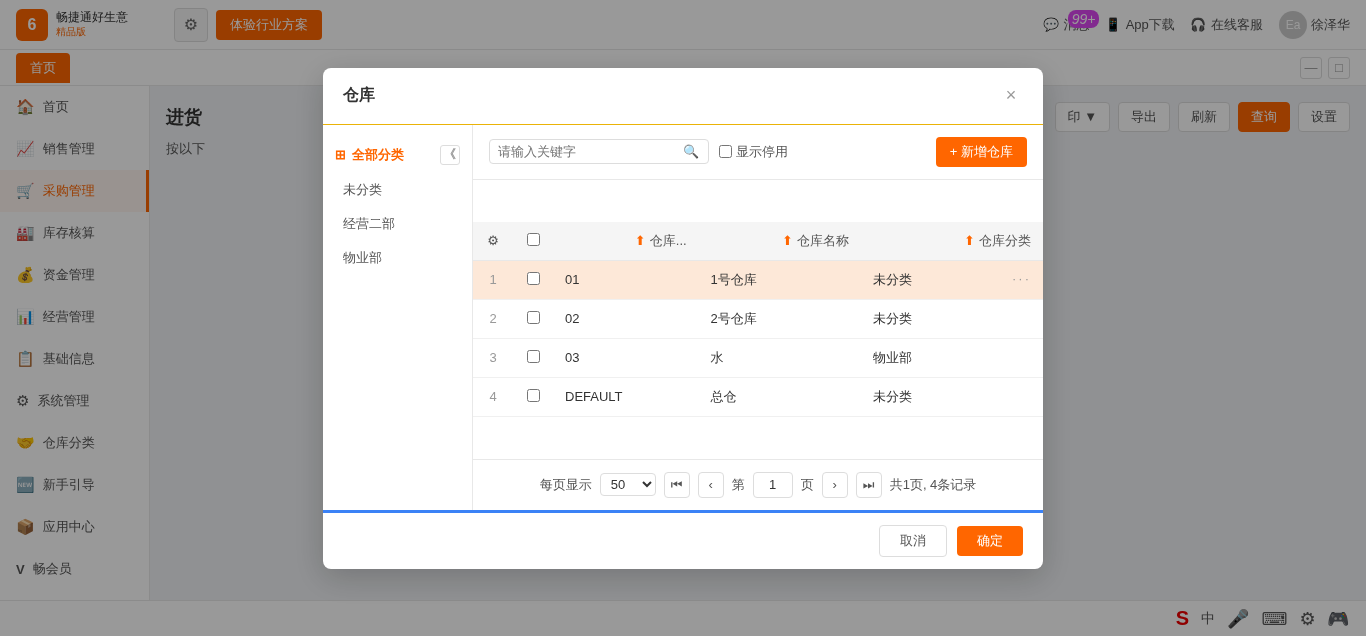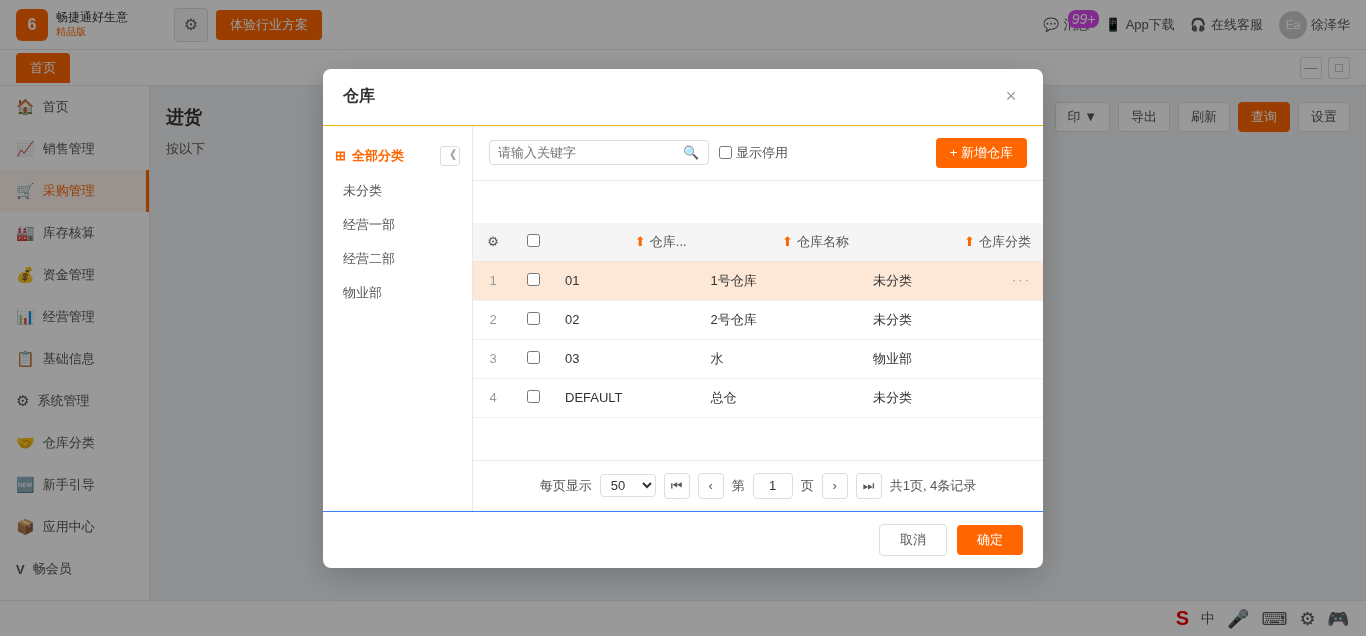--- a/index.html
+++ b/index.html
@@ -187,21 +187,21 @@
       background: #fff; font-size: 13px;
     }
     .page-input {
       width: 40px; height: 26px; border: 1px solid #ddd; border-radius: 4px;
       text-align: center; font-size: 13px; color: #333;
     }
 
     
     .modal-footer {
       display: flex; align-items: center; justify-content: flex-end;
-      padding: 12px 20px; border-top: 1px solid #3b82f6; gap: 10px;
+      padding: 12px 20px; border-top: 3px solid #3b82f6; gap: 10px;
     }
     .cancel-btn {
       border: 1px solid #ddd; background: #fff; color: #555; border-radius: 4px;
       padding: 6px 20px; cursor: pointer; font-size: 13px;
     }
     .confirm-btn {
       background: #f60; color: #fff; border: none; border-radius: 4px;
       padding: 6px 20px; cursor: pointer; font-size: 13px;
     }
     .page-title-row { display: flex; align-items: center; justify-content: space-between; margin-bottom: 8px; }
@@ -341,21 +341,20 @@
 
     <div class="modal-body">
 
       <div class="left-panel">
         <div class="panel-header">
           <span style="color:#f60">⊞</span>
           <span>全部分类</span>
           <div class="collapse-btn">《</div>
         </div>
         <div class="category-item">未分类</div>
-        <div class="category-item">经营一部</div>
         <div class="category-item">经营二部</div>
         <div class="category-item">物业部</div>
       </div>
 
       <div class="right-panel">
 
         <div class="toolbar">
           <div class="search-box">
             <input type="text" placeholder="请输入关键字" style="">
             <span class="search-icon">🔍</span>

